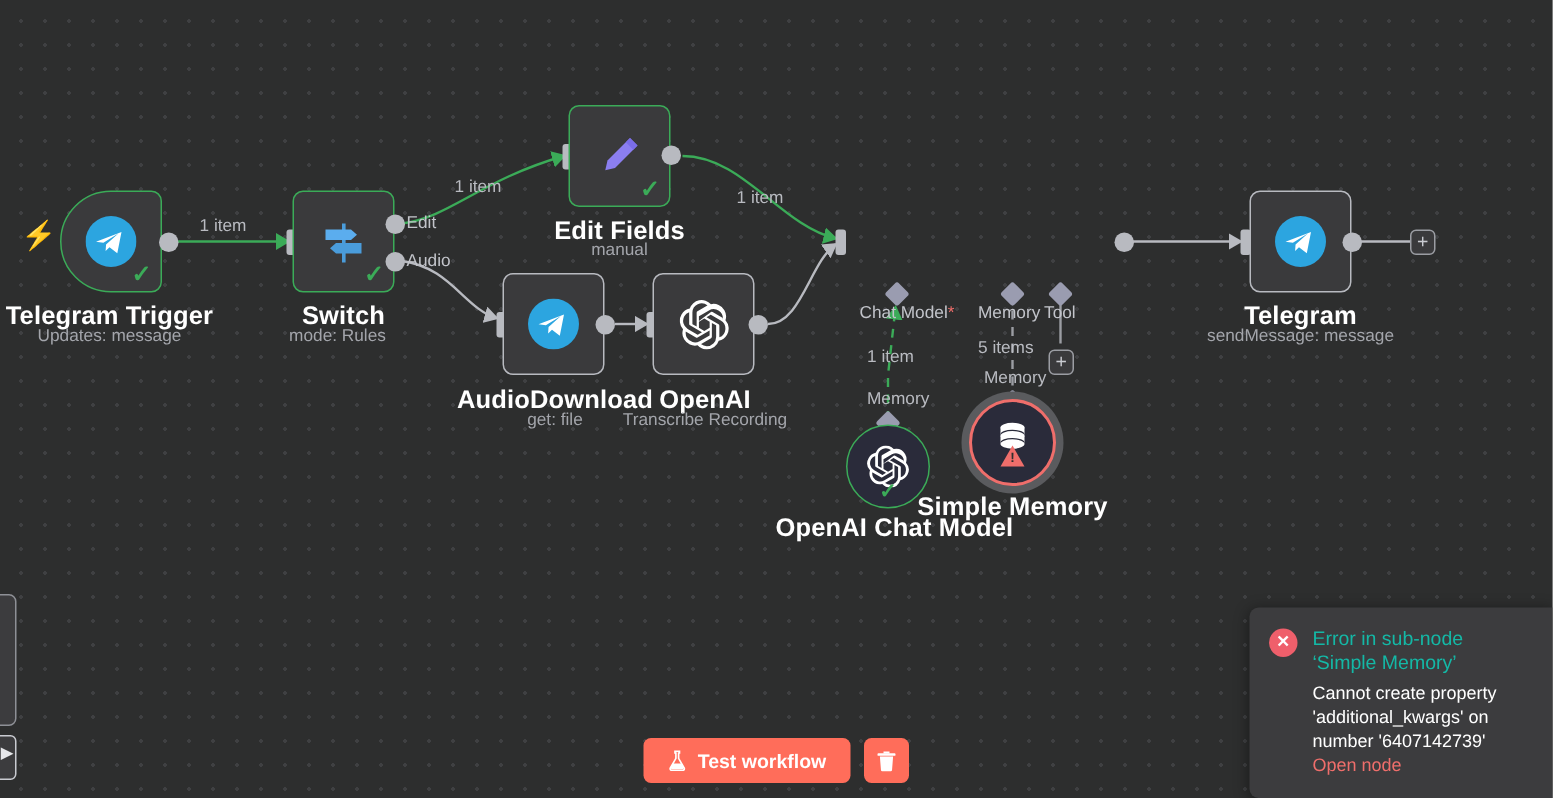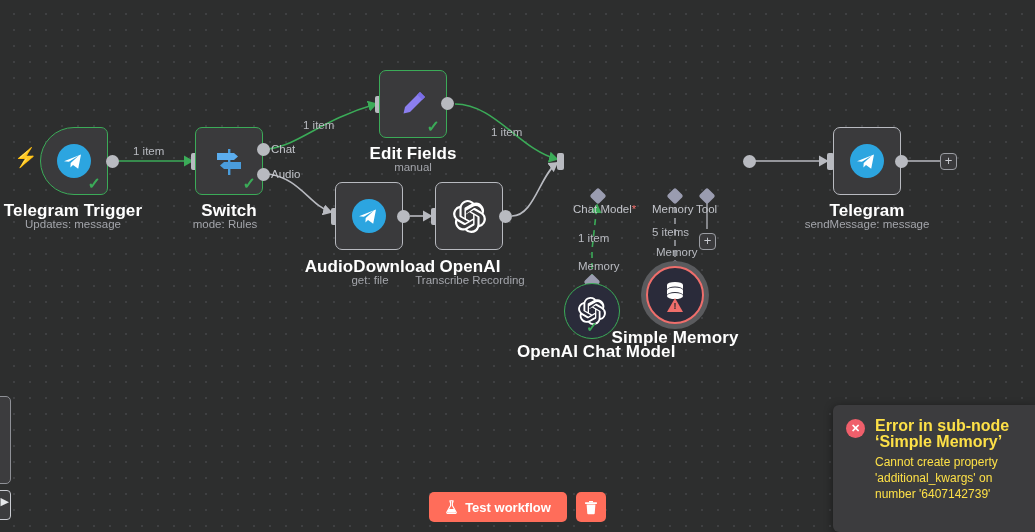--- a/index.html
+++ b/index.html
@@ -166,25 +166,25 @@
     flex: 0 0 auto;
     width: 19px; height: 19px; border-radius: 50%;
     background: #ef5f6b;
     color: #ffffff;
     font-size: 11px; font-weight: bold;
     line-height: 19px; text-align: center;
     margin-top: 1px;
   }
   .toast-body { flex: 1 1 auto; min-width: 0; }
   .toast-title {
-    color: #fde047; font-size: 16px; font-weight: bold;
+    color: #14b8a6; font-size: 13px; font-weight: normal;
     line-height: 16px; margin-bottom: 4px;
   }
   .toast-msg {
-    color: #fde047; font-size: 12px; line-height: 16px;
+    color: #ffffff; font-size: 12px; line-height: 16px;
   }
   .toast-link {
     color: #ef6e6b; font-size: 12px; line-height: 17px;
     cursor: pointer;
   }
 
   
   #bottombar {
     position: absolute;
     left: 0; bottom: 10px; width: 1035px;
@@ -301,21 +301,21 @@
   <div class="node sq ok" style="left:195px; top:127px;">
     <svg class="icon-svg" width="34" height="34" viewBox="0 0 34 34">
       <rect x="16" y="5" width="2.4" height="26" fill="#4a9cdb"></rect>
       <path d="M5 9h17l4 3.5-4 3.5H5z" fill="#5badee"></path>
       <path d="M29 18H12l-4 3.5 4 3.5h17z" fill="#4a9cdb"></path>
     </svg>
     <span class="check">✓</span>
   </div>
   <div class="dot" style="left:257px; top:143px;"></div>
   <div class="dot" style="left:257px; top:168px;"></div>
-  <div class="elabel port" style="left:271px; top:143px;">Chat</div>
+  <div class="elabel port" style="left:271px; top:143px;">Edit</div>
   <div class="elabel port" style="left:271px; top:168px;">Audio</div>
   <div class="nlabel" style="left:156px; top:201px; width:146px;">Switch</div>
   <div class="nsub" style="left:152px; top:218px; width:146px;">mode: Rules</div>
 
   <div class="elabel" style="left:303px; top:119px;">1 item</div>
   <div class="inport" style="left:375px; top:96px;"></div>
   <div class="node sq ok" style="left:379px; top:70px;">
     <svg class="icon-svg" width="32" height="32" viewBox="0 0 32 32">
       <path d="M23 4l5 5-15 15-6.5 1.5L8 19z" fill="#8b7ef0"></path>
       <path d="M23 4l5 5-2.8 2.8-5-5z" fill="#7a6de8"></path>
@@ -401,20 +401,21 @@
   <div class="dot" style="left:895px; top:155px;"></div>
   <div class="plusbtn" style="left:940px; top:153px;">+</div>
   <div class="nlabel" style="left:794px; top:201px; width:146px;">Telegram</div>
   <div class="nsub" style="left:794px; top:218px; width:146px;">sendMessage: message</div>
 
   <div id="toast">
     <div class="toast-icon">✕</div>
     <div class="toast-body">
       <div class="toast-title">Error in sub-node ‘Simple Memory’</div>
       <div class="toast-msg">Cannot create property 'additional_kwargs' on number '6407142739'</div>
+      <div class="toast-link">Open node</div>
     </div>
   </div>
 
   <div id="bottombar">
     <button class="btn-test">
       <svg width="13" height="14" viewBox="0 0 13 14">
         <path d="M5 0.8h3v1.2h-.6v3.6l3.7 6.4a1 1 0 0 1-.86 1.5H2.76a1 1 0 0 1-.86-1.5L5.6 5.6V2H5z" fill="none" stroke="#ffffff" stroke-width="1.1"></path>
         <path d="M3.6 9h5.8l1.3 2.3a1 1 0 0 1-.86 1.5H3.16a1 1 0 0 1-.86-1.5z" fill="#ffffff"></path>
       </svg>
       <span>Test workflow</span>

